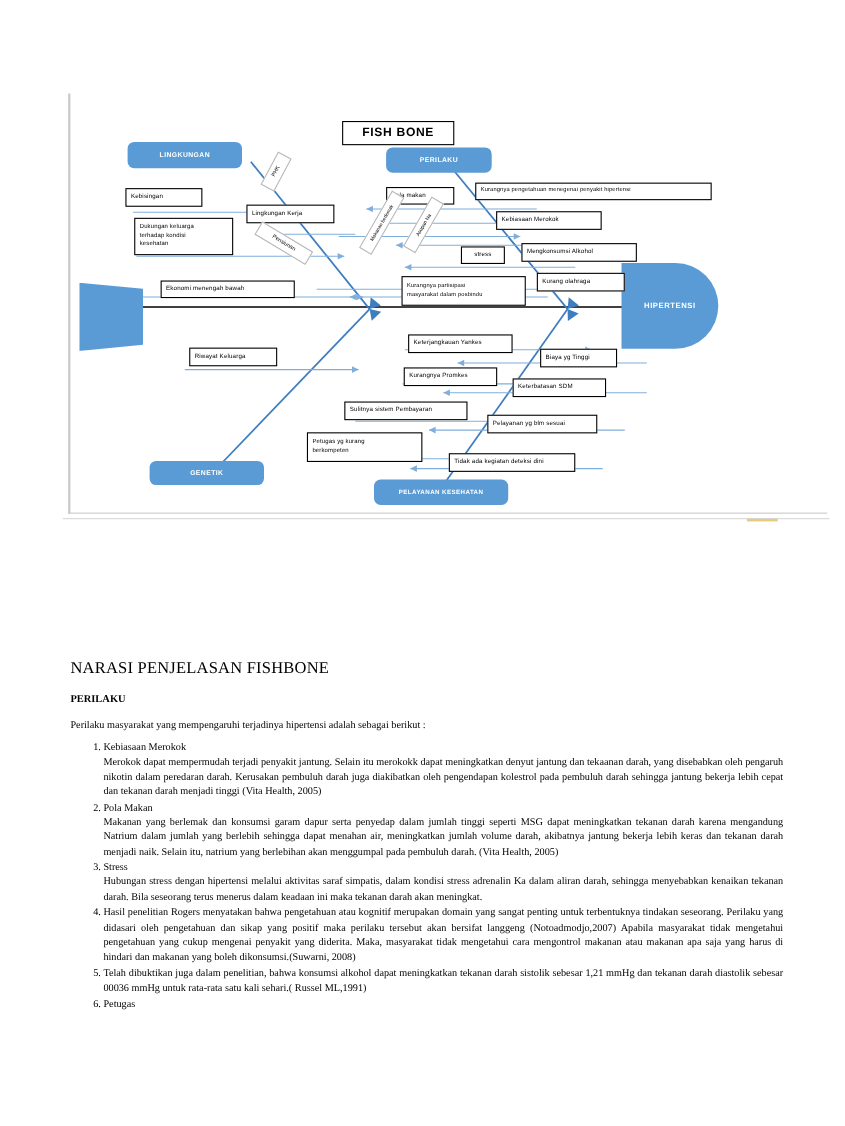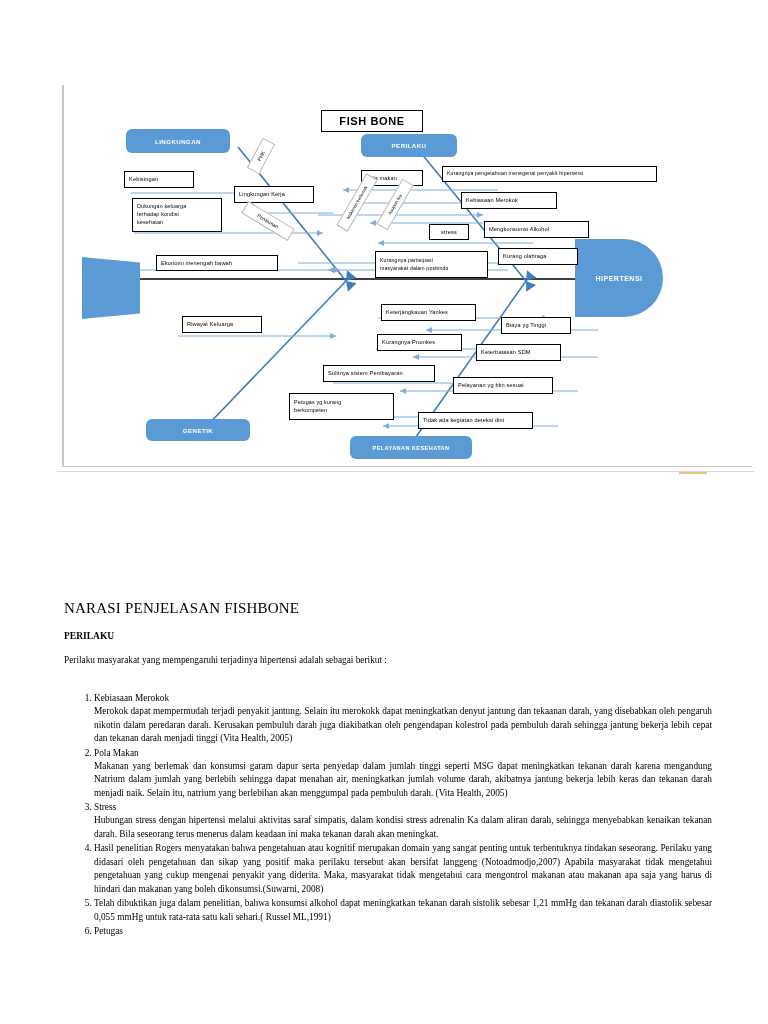--- a/index.html
+++ b/index.html
@@ -29,21 +29,21 @@
     border-bottom:1px solid #d8d8d8;
   }
   #frame-mark{
     position:absolute;
     left:615px; bottom:-8px;
     width:28px;height:3px;background:#e8c87a;
   }
 
   #diagram{
     position:absolute;
-    left:78px; top:85px;
+    left:68px; top:85px;
     width:690px; height:382px;
   }
   #diagram svg{position:absolute;left:0;top:0;}
 
   
   .lbl{
     position:absolute;
     background:#ffffff;
     border:1px solid #000;
     font-family:"Liberation Sans", sans-serif;
@@ -133,21 +133,21 @@
     left:64px; top:600px;
     width:648px;
   }
   #narrative .h1{
     font-size:15px; letter-spacing:.2px; margin-bottom:14px;
   }
   #narrative .h2{
     font-size:9.5px; font-weight:bold; margin-bottom:14px;
   }
   #narrative .intro{
-    font-size:9.3px; margin-bottom:27px;
+    font-size:9.3px; margin-bottom:9px;
   }
   ol.steps{
     margin:0; padding-left:30px;
     font-size:9.3px;
   }
   ol.steps > li{
     margin-bottom:1px;
     line-height:1.42;
   }
   ol.steps > li > .term{ display:block; }
@@ -317,19 +317,19 @@
         <span class="body">Makanan yang berlemak dan konsumsi garam dapur serta penyedap dalam jumlah tinggi seperti MSG dapat meningkatkan tekanan darah karena mengandung Natrium dalam jumlah yang berlebih sehingga dapat menahan air, meningkatkan jumlah volume darah, akibatnya jantung bekerja lebih keras dan tekanan darah menjadi naik. Selain itu, natrium yang berlebihan akan menggumpal pada pembuluh darah. (Vita Health, 2005)</span>
       </li>
       <li>
         <span class="term">Stress</span>
         <span class="body">Hubungan stress dengan hipertensi melalui aktivitas saraf simpatis, dalam kondisi stress adrenalin Ka dalam aliran darah, sehingga menyebabkan kenaikan tekanan darah. Bila seseorang terus menerus dalam keadaan ini maka tekanan darah akan meningkat.</span>
       </li>
       <li>
         <span class="body">Hasil penelitian Rogers menyatakan bahwa pengetahuan atau kognitif merupakan domain yang sangat penting untuk terbentuknya tindakan seseorang. Perilaku yang didasari oleh pengetahuan dan sikap yang positif maka perilaku tersebut akan bersifat langgeng (Notoadmodjo,2007) Apabila masyarakat tidak mengetahui pengetahuan yang cukup mengenai penyakit yang diderita. Maka, masyarakat tidak mengetahui cara mengontrol makanan atau makanan apa saja yang harus di hindari dan makanan yang boleh dikonsumsi.(Suwarni, 2008)</span>
       </li>
       <li>
-        <span class="body">Telah dibuktikan juga dalam penelitian, bahwa konsumsi alkohol dapat meningkatkan tekanan darah sistolik sebesar 1,21 mmHg dan tekanan darah diastolik sebesar 0,055 mmHg untuk rata-rata satu kali sehari.( Russel ML,1991)</span>
+        <span class="body">Telah dibuktikan juga dalam penelitian, bahwa konsumsi alkohol dapat meningkatkan tekanan darah sistolik sebesar 1,21 mmHg dan tekanan darah diastolik sebesar 00036 mmHg untuk rata-rata satu kali sehari.( Russel ML,1991)</span>
       </li>
       <li>
         <span class="term">Petugas</span>
       </li>
     </ol>
 </div>
 
 </body></html>

